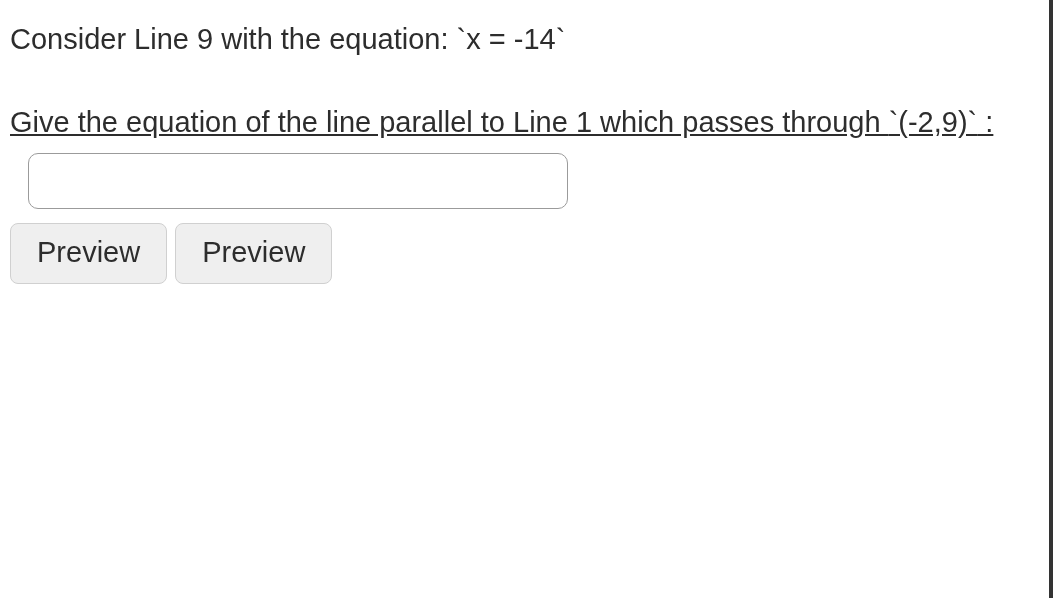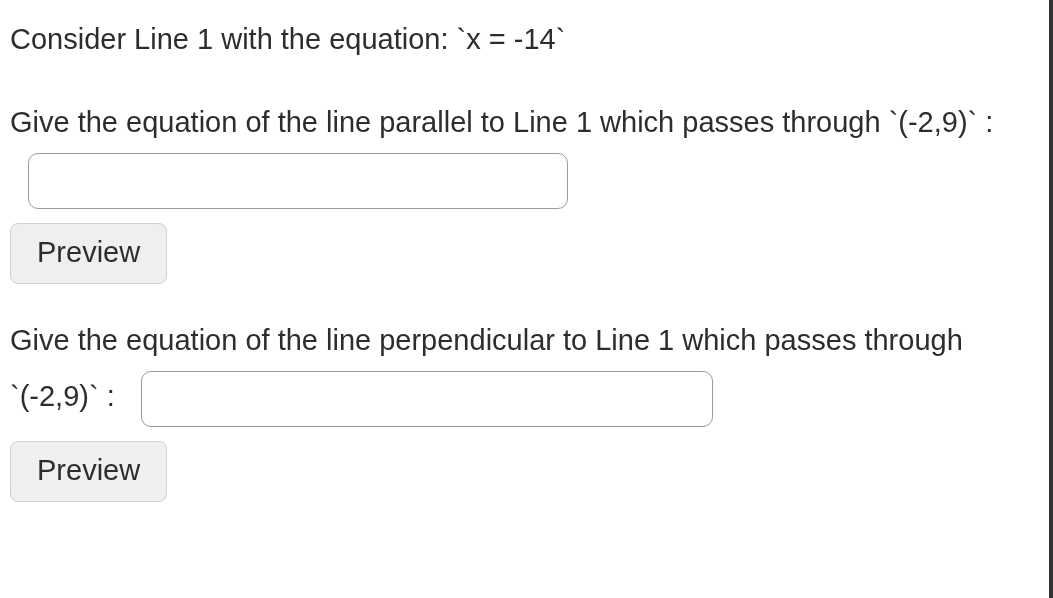--- a/index.html
+++ b/index.html
@@ -20,20 +20,21 @@
     height: 598px;
     box-sizing: border-box;
   }
   .prompt {
     margin: 0 0 34px 0;
     line-height: 1.45;
   }
   .qblock {
     line-height: 1.95;
     margin-bottom: 4px;
+    text-decoration: underline;
   }
   .qtext {
     display: inline;
   }
   .answer-input {
     display: inline-block;
     vertical-align: middle;
     height: 56px;
     border: 1px solid #9b9b9b;
     border-radius: 10px;
@@ -41,47 +42,42 @@
     font-size: 26px;
     padding: 0 12px;
     box-sizing: border-box;
     margin-left: 18px;
   }
   .answer-input.w1 { width: 540px; }
   .answer-input.w2 { width: 572px; }
   .preview-btn {
     display: inline-block;
     margin-top: 10px;
-    margin-bottom: 28px;
     padding: 12px 26px 14px 26px;
     font-family: inherit;
     font-size: 29px;
     color: #2d2d2d;
     background: #efefef;
     border: 1px solid #d0d0d0;
     border-radius: 8px;
     cursor: pointer;
   }
   .tick { font-family: inherit; }
 </style>
 </head>
 <body>
 
 <div class="page">
 
   <p class="prompt">
-    <span>Consider Line 1 with the equation: </span>
+    <span>Consider Line 9 with the equation: </span>
     <span class="tick">`x = -14`</span>
   </p>
 
   <div class="qblock">
     <span class="qtext">Give the equation of the line parallel to Line 1 which passes through </span><span class="tick">`(-2,9)`</span><span> :</span>
     <input type="text" class="answer-input w1" value="" style="">
   </div>
   <button class="preview-btn">Preview</button>
 
-  <div class="qblock">
-    <span class="qtext">Give the equation of the line perpendicular to Line 1 which passes through </span><span class="tick">`(-2,9)`</span><span> :</span>
-    <input type="text" class="answer-input w2" value="" style="">
-  </div>
   <button class="preview-btn">Preview</button>
 
 </div>
 
 </body></html>

